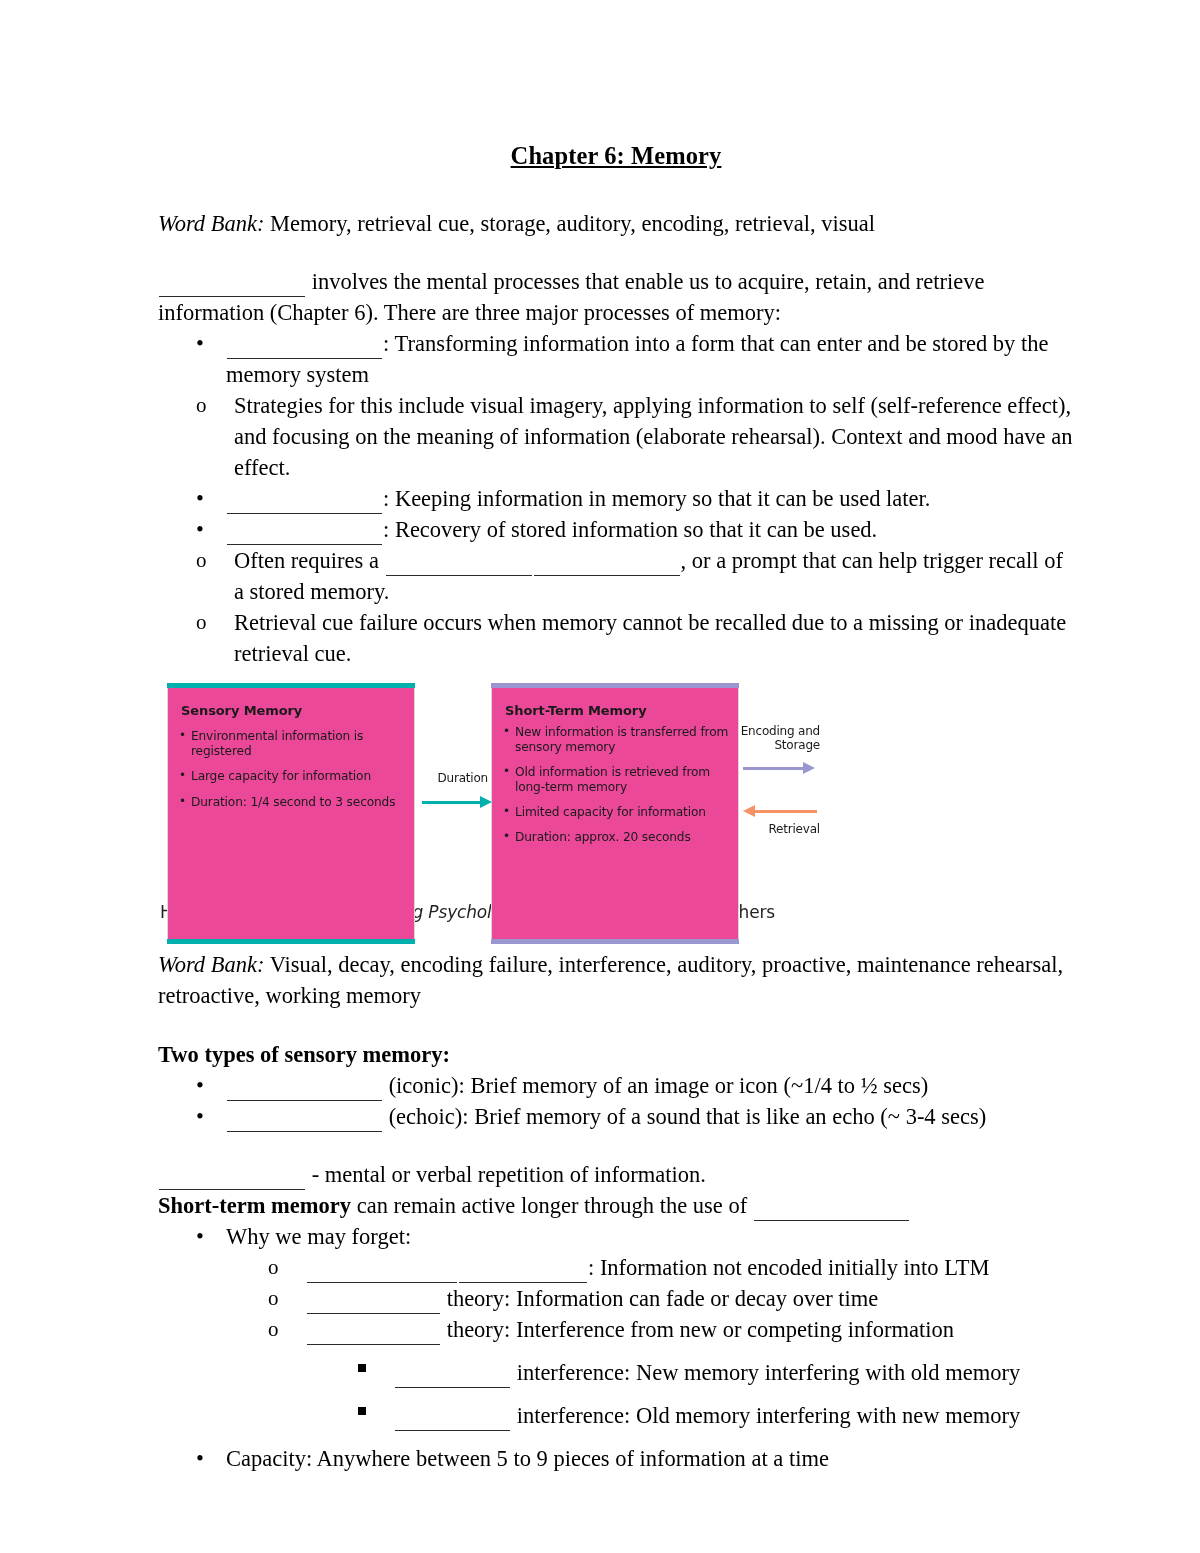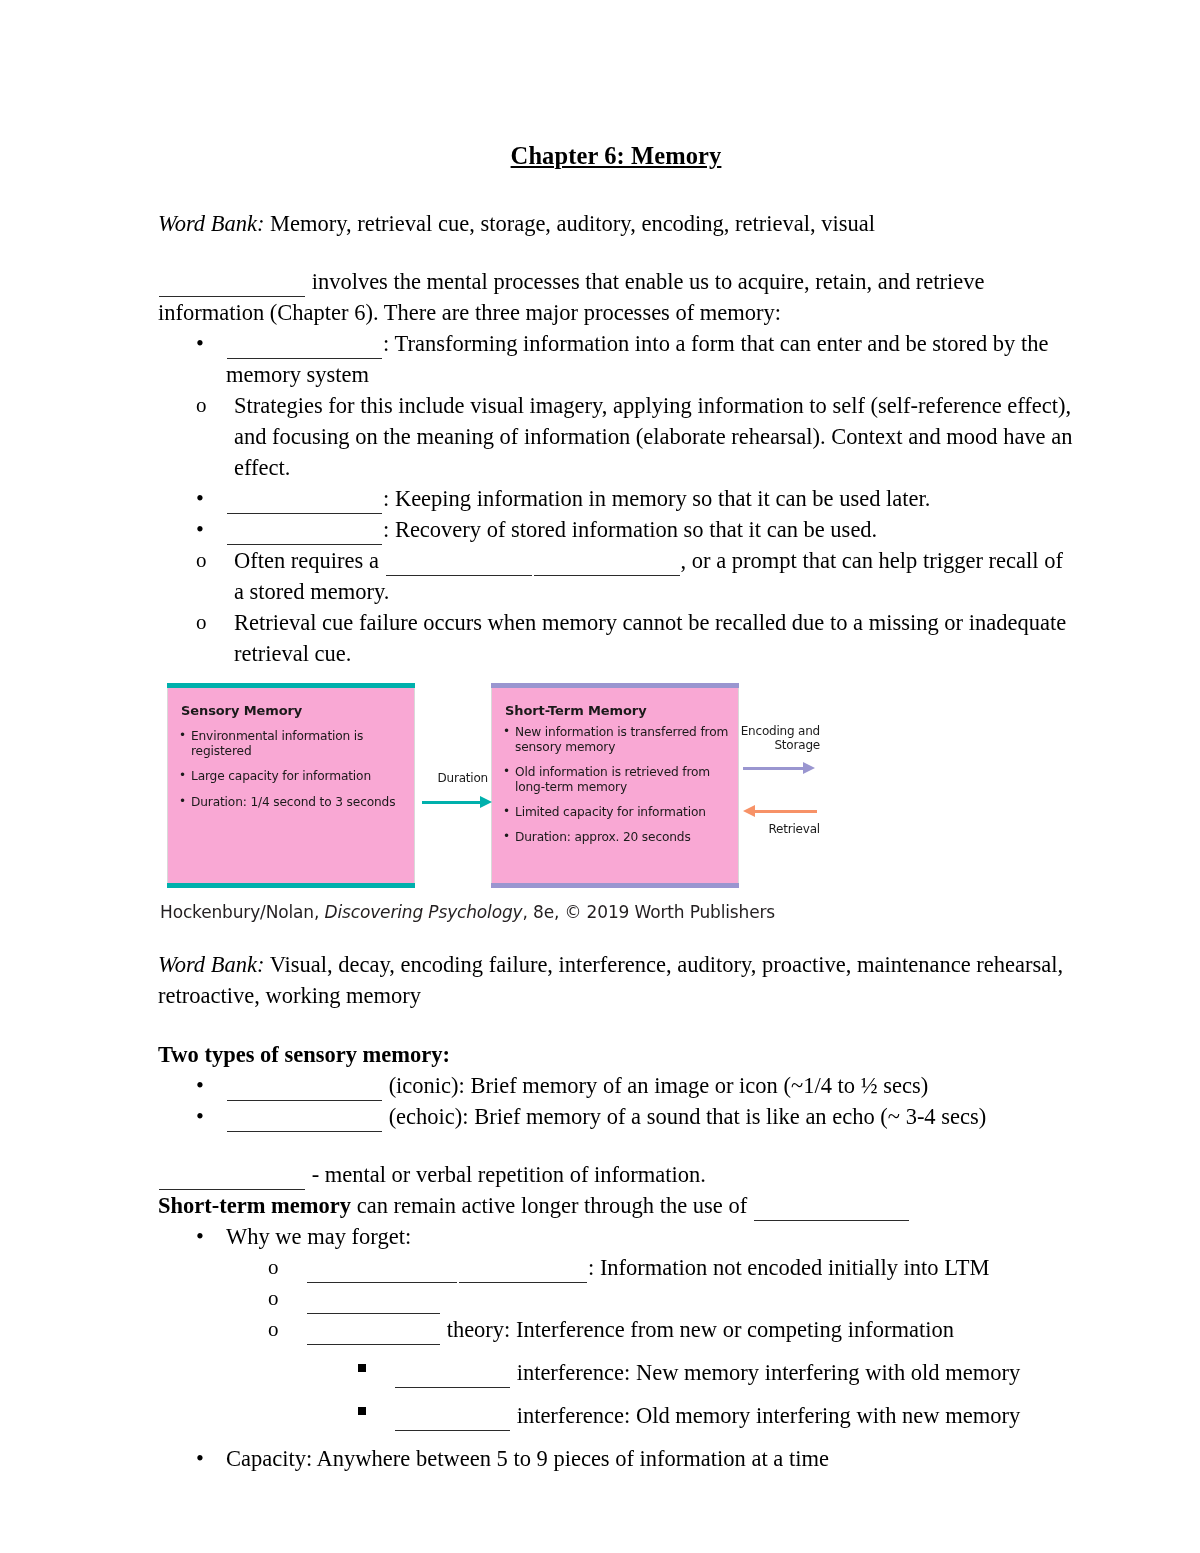--- a/index.html
+++ b/index.html
@@ -126,22 +126,22 @@
   
   .figure {
     position: relative;
     width: 900px;
     height: 205px;
     margin: 14px 0 0 2px;
   }
   .mbox {
     position: absolute;
     top: 0;
-    height: 205px;
-    background: #f9a8d4;
+    height: 261px;
+    background: #ec4899;
     box-sizing: border-box;
     font-family: "DejaVu Sans", sans-serif;
   }
   .mbox .bar-top,
   .mbox .bar-bot {
     position: absolute;
     left: 0;
     width: 100%;
     height: 5px;
   }
@@ -351,21 +351,21 @@
         <span class="li-body">Why we may forget:</span>
       </li>
       <li style="padding-left:0">
         <ul class="lvl2" style="padding-left:72px">
           <li>
             <span class="bullet">o</span>
             <span class="li-body"><span class="blank b-150"></span><span class="blank b-128"></span><span>: Information not encoded initially into LTM</span></span>
           </li>
           <li>
             <span class="bullet">o</span>
-            <span class="li-body"><span class="blank b-133"></span></span>
+            <span class="li-body"><span class="blank b-133"></span><span> theory: Information can fade or decay over time</span></span>
           </li>
           <li>
             <span class="bullet">o</span>
             <span class="li-body"><span class="blank b-133"></span><span> theory: Interference from new or competing information</span></span>
           </li>
           <li style="padding-left:0">
             <ul class="lvl3" style="padding-left:76px">
               <li>
                 <span class="bullet"></span>
                 <span class="li-body"><span class="blank b-115"></span><span> interference: New memory interfering with old memory</span></span>

